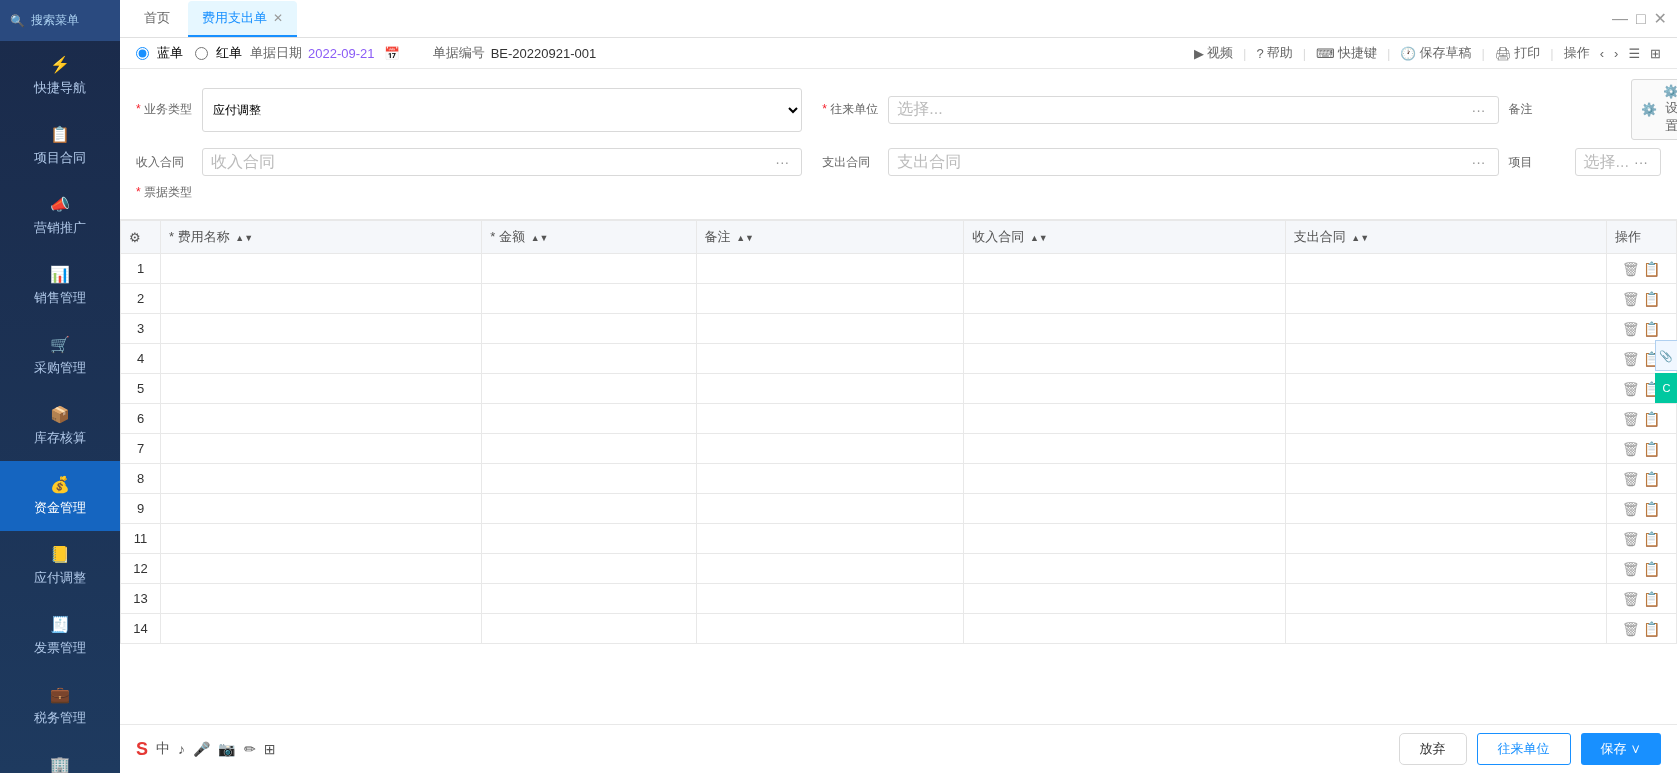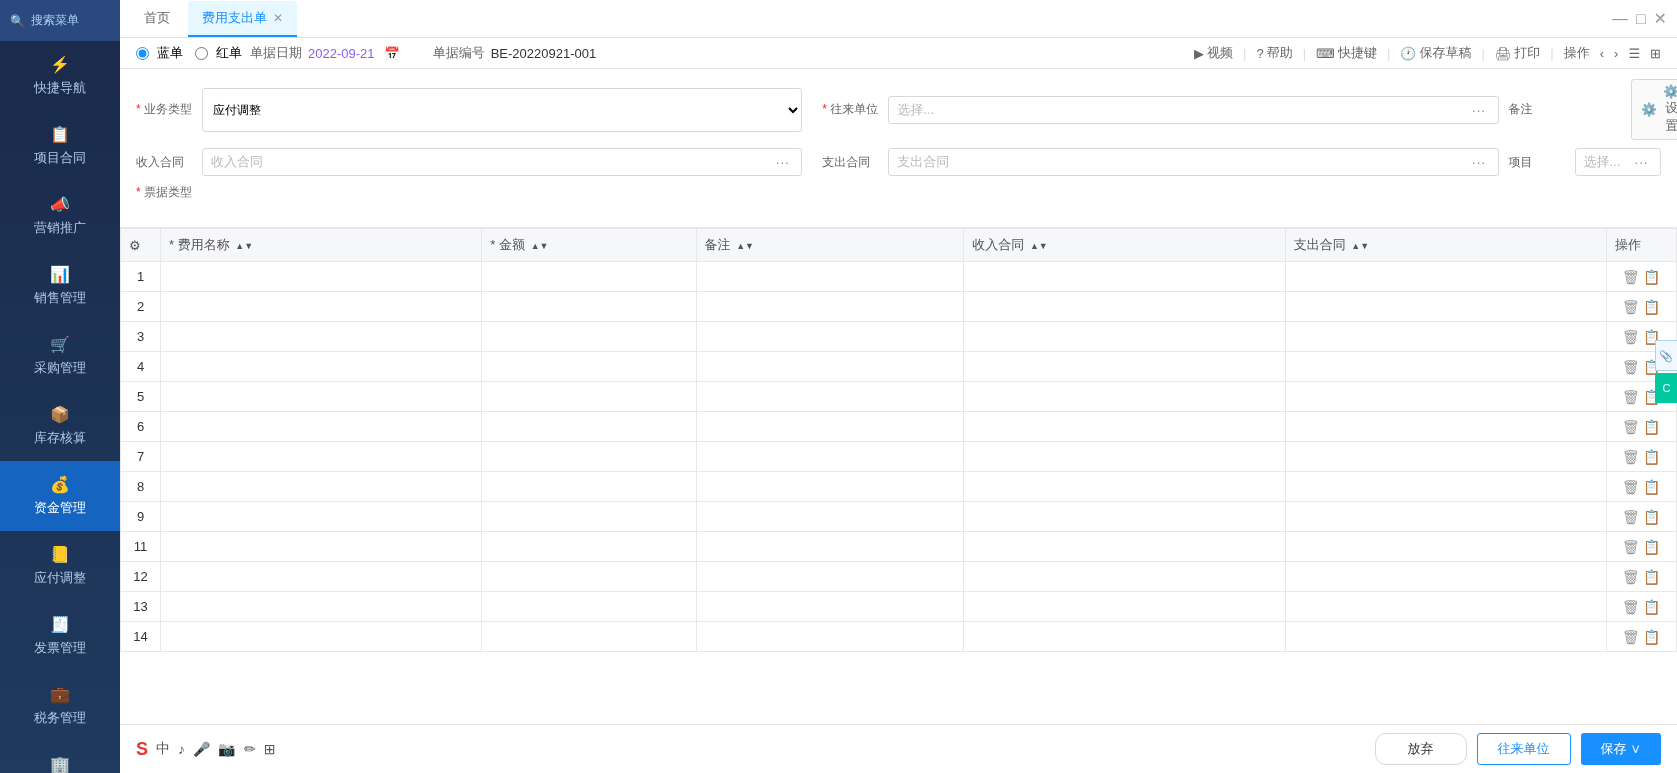--- a/index.html
+++ b/index.html
@@ -114,21 +114,21 @@
       font-size: 12px;
       color: #666;
     }
     .toolbar-icon-btn { cursor: pointer; display: flex; align-items: center; gap: 3px; }
 
     
     .form-row {
       display: flex;
       align-items: center;
       gap: 0;
-      margin-bottom: 16px;
+      margin-bottom: 8px;
     }
     .form-field {
       display: flex;
       align-items: center;
       flex: 1;
       gap: 6px;
     }
     .field-label { color: #666; white-space: nowrap; min-width: 60px; font-size: 12px; }
     .field-label.required::before { content: '* '; color: #f5222d; }
     .field-input {
@@ -159,21 +159,21 @@
     }
     .field-select-wrapper select {
       border: none;
       outline: none;
       flex: 1;
       padding: 0 6px;
       font-size: 12px;
       background: transparent;
       height: 100%;
     }
-    .field-placeholder { color: #bbb; font-size: 13px; }
+    .field-placeholder { color: #bbb; font-size: 16px; }
 
     
     .settings-btn {
       border: 1px solid #d9d9d9;
       border-radius: 3px;
       padding: 4px 10px;
       cursor: pointer;
       color: #666;
       font-size: 12px;
       display: flex;
@@ -230,22 +230,22 @@
       border-top: 1px solid #e8e8e8;
       padding: 8px 16px;
       display: flex;
       align-items: center;
       justify-content: space-between;
     }
     .bottom-icons { display: flex; gap: 8px; align-items: center; }
     .bottom-actions { display: flex; gap: 10px; }
     .btn-discard {
       border: 1px solid #d9d9d9;
-      border-radius: 11px;
-      padding: 6px 32px;
+      border-radius: 5px;
+      padding: 6px 20px;
       cursor: pointer;
       background: #fff;
       color: #333;
       font-size: 13px;
     }
     .btn-save-draft {
       border: 1px solid #1890ff;
       border-radius: 3px;
       padding: 6px 20px;
       cursor: pointer;

